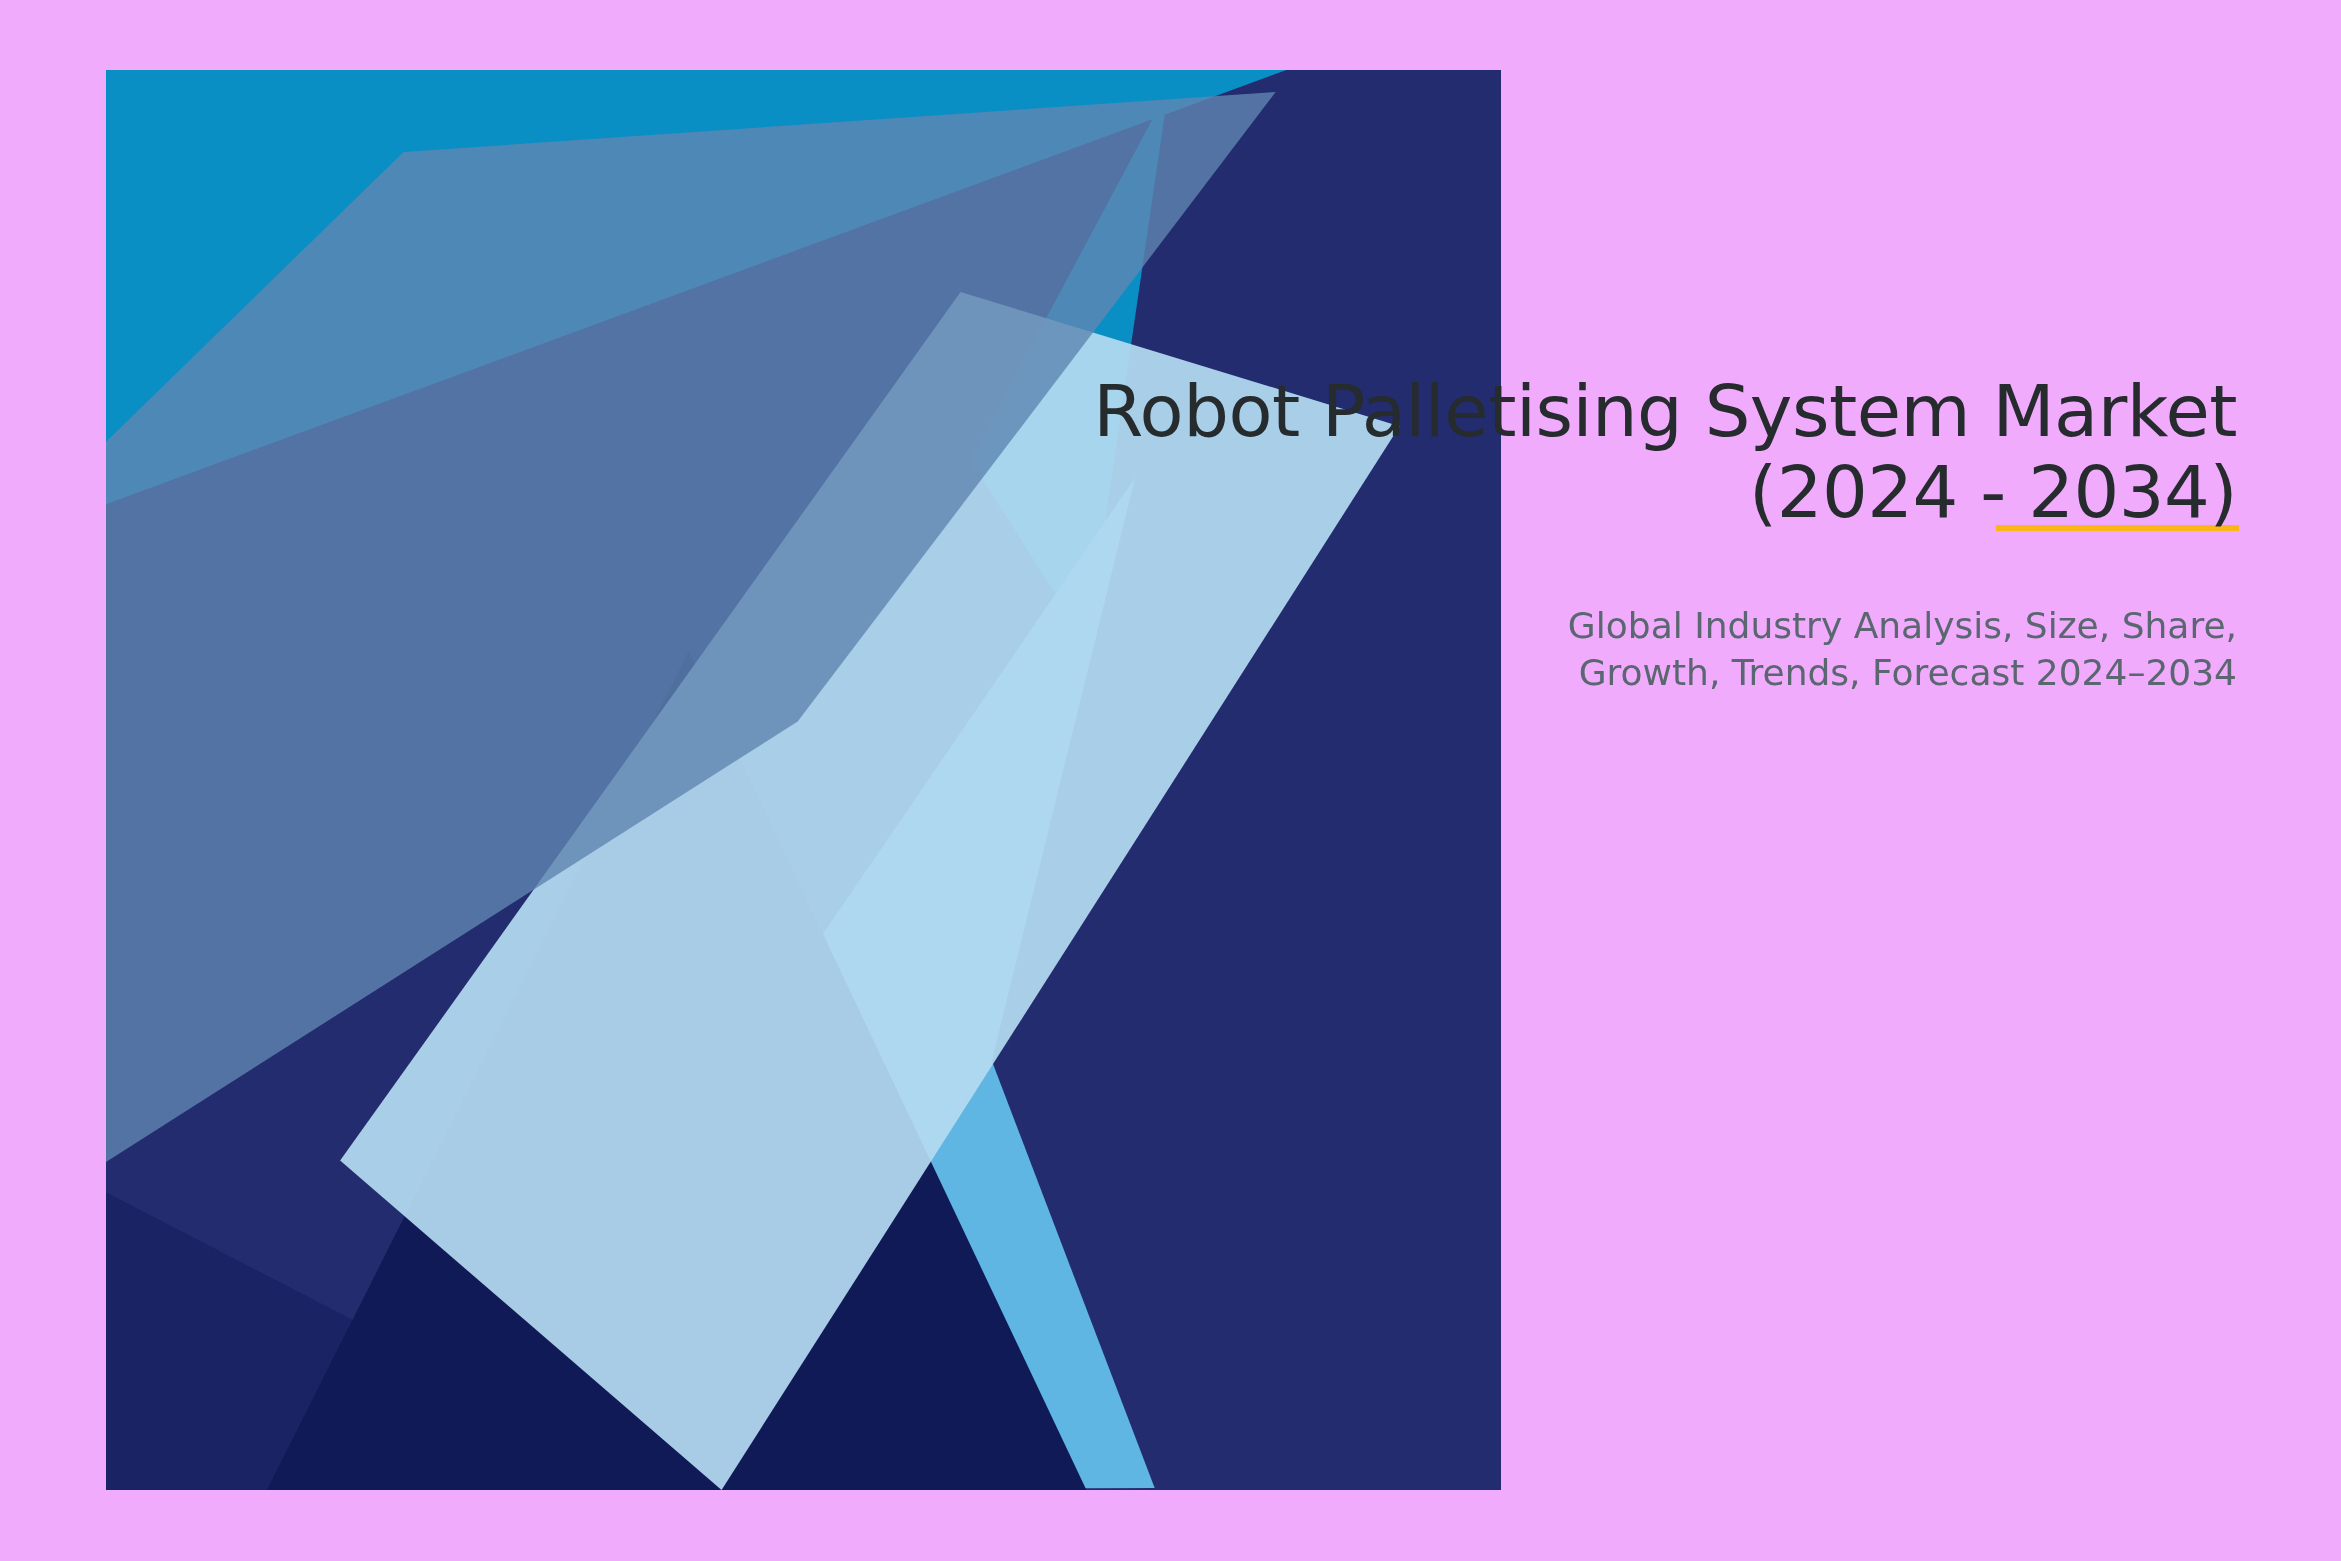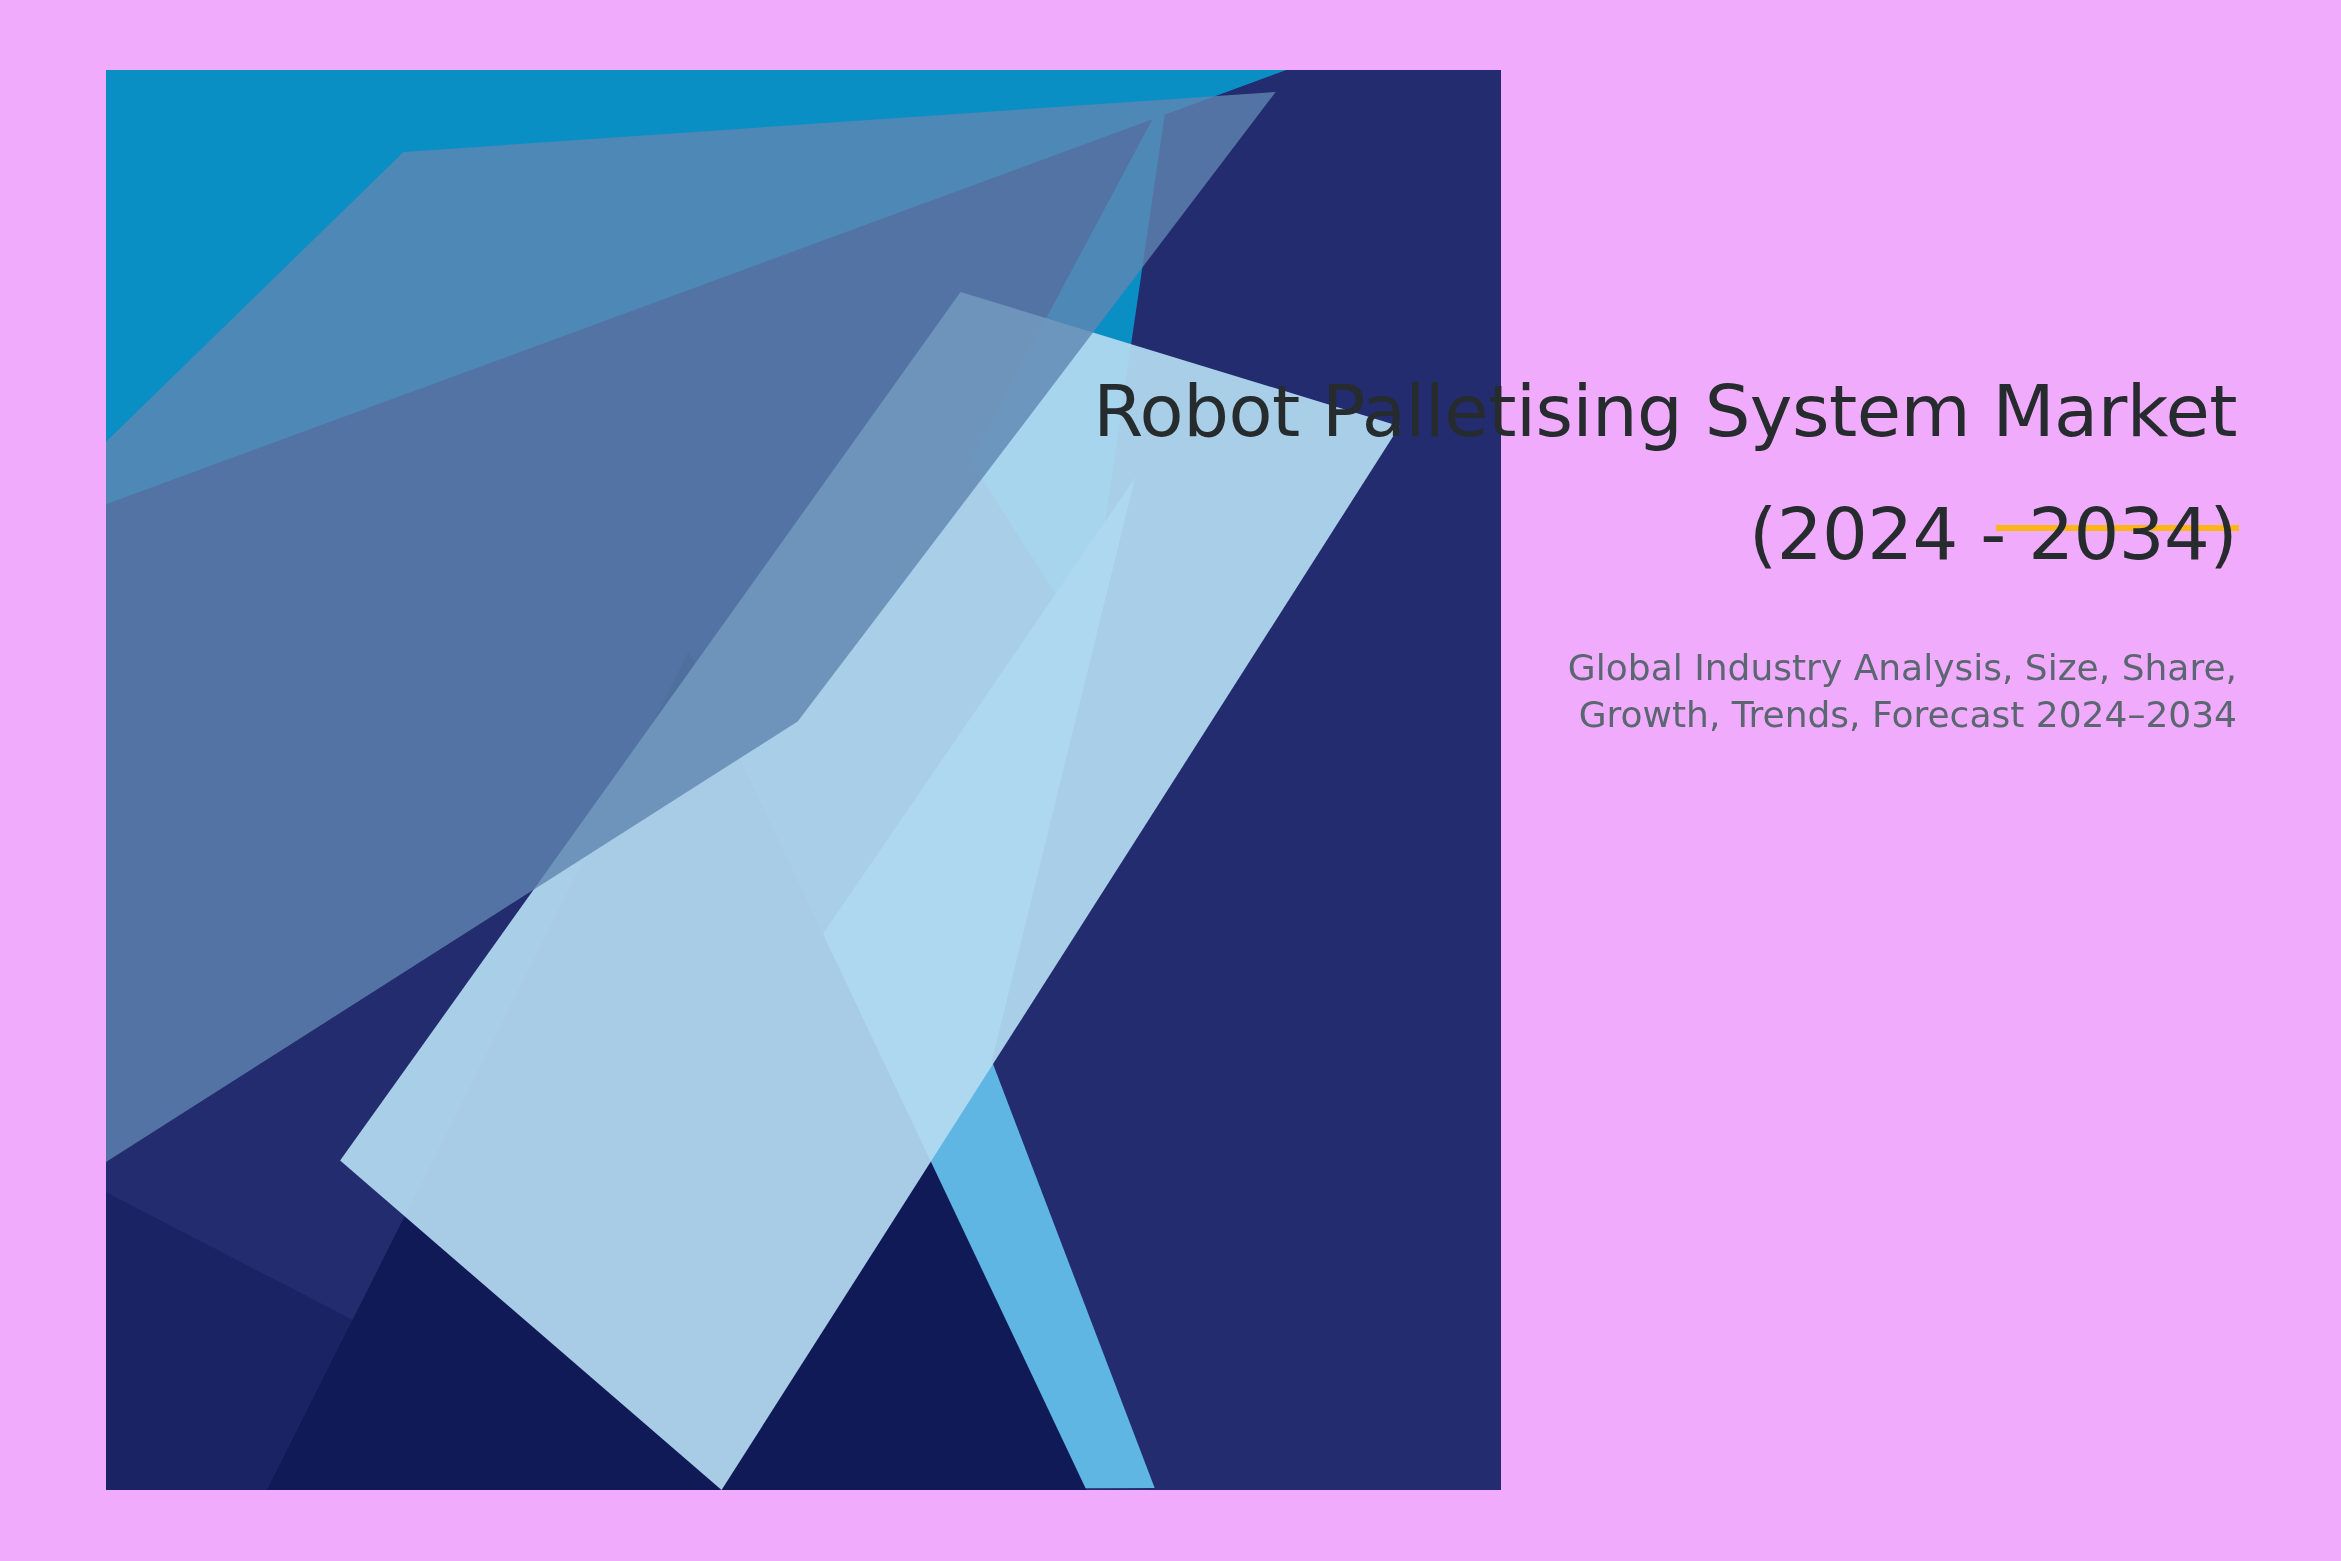--- a/index.html
+++ b/index.html
@@ -39,21 +39,21 @@
     font-family: "DejaVu Sans", sans-serif;
     font-weight: 400;
     font-size: 72px;
     line-height: 1.13;
     letter-spacing: -0.5px;
     color: #262b2e;
     position: relative;
     z-index: 2;
   }
   #title-line1 { display: block; }
-  #title-line2 { display: block; position: relative; margin-top: 42px; }
+  #title-line2 { display: block; position: relative; }
   #title-underline {
     position: absolute;
     left: 1996px;
     top: 525px;
     width: 243px;
     height: 6.3px;
     background: #f9b616;
     z-index: 1;
   }
   #subtitle {

